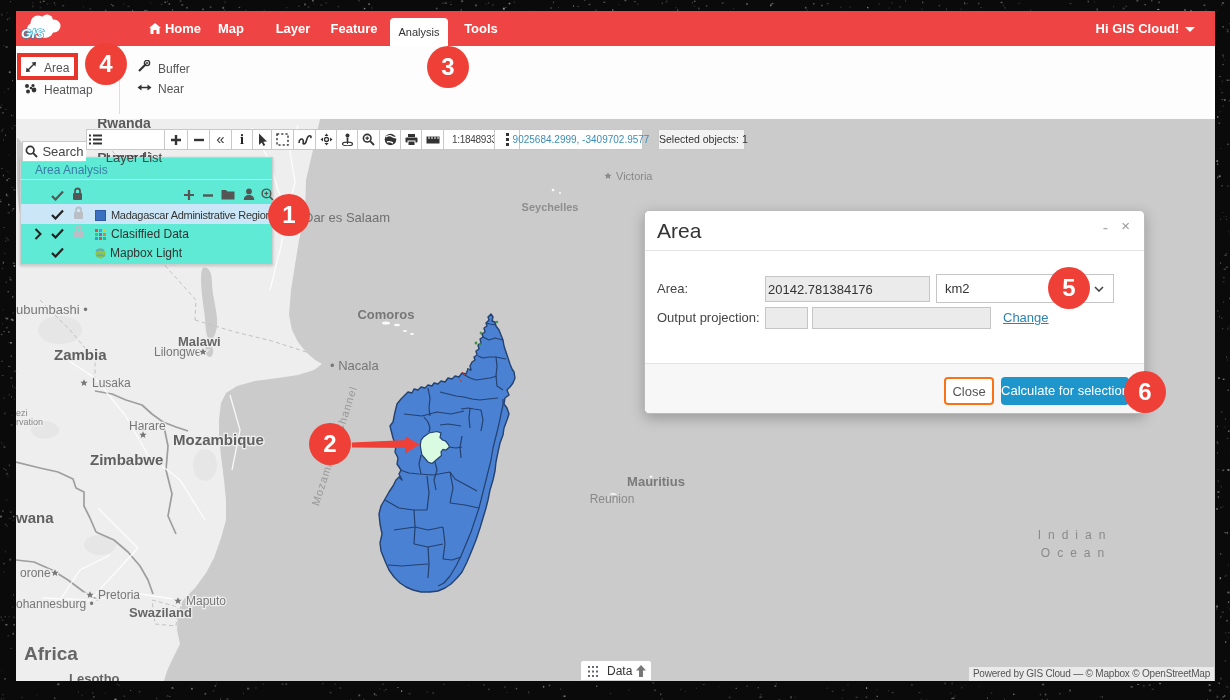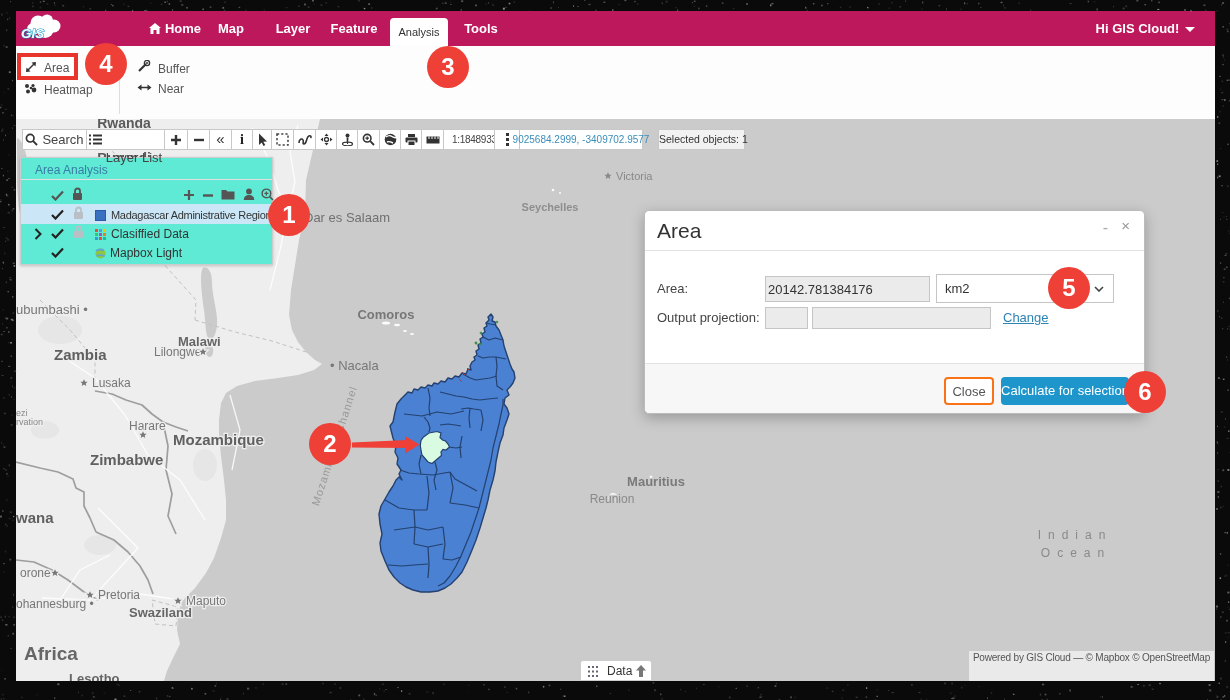--- a/index.html
+++ b/index.html
@@ -1,19 +1,19 @@
 <!DOCTYPE html>
 <html><head>
 <meta charset="utf-8">
 <style>
 * { margin:0; padding:0; box-sizing:border-box; }
 html,body { width:1230px; height:700px; background:#0a0a0a; font-family:"Liberation Sans",sans-serif; overflow:hidden; }
 #frame { position:absolute; left:16px; top:11px; width:1199px; height:670px; background:#fff; overflow:hidden; }
 
-#topbar { position:absolute; left:0; top:0; width:1199px; height:35px; background:#be185d; }
+#topbar { position:absolute; left:0; top:0; width:1199px; height:35px; background:#ef4444; }
 .nav { position:absolute; top:0; height:35px; line-height:35px; color:#fff; font-size:13px; font-weight:bold; text-align:center; }
 #tab-analysis { position:absolute; left:374px; top:7px; width:58px; height:28px; background:#fff; border-radius:4px 4px 0 0; color:#333; font-size:11px; text-align:center; line-height:28px; }
 #hi { position:absolute; right:20px; top:0; height:41px; line-height:35px; color:#fff; font-size:13px; font-weight:bold; }
 
 #ribbon { position:absolute; left:0; top:35px; width:1199px; height:73px; background:#fdfdfd; }
 #ribbon .vdiv { position:absolute; left:103px; top:0; width:1px; height:68px; background:#ddd; }
 .ritem { position:absolute; font-size:12px; color:#555; }
 #areabox { position:absolute; left:1px; top:7px; width:61px; height:27px; border:4.5px solid #e8352c; background:#fff; }
 
 #maptb { position:absolute; left:6px; top:118px; height:21px; display:flex; z-index:30; font-size:13px; color:#444; }
@@ -33,21 +33,21 @@
 #dlg .hd .t { position:absolute; left:12px; top:8px; font-size:21px; color:#333; }
 #dlg label { position:absolute; font-size:13px; color:#444; }
 .inp { position:absolute; background:#ebebeb; border:1px solid #c5c5c5; font-size:13px; color:#333; }
 #dlg .ft { position:absolute; left:0; bottom:0; width:100%; height:50px; background:#f7f7f7; border-top:1px solid #e3e3e3; border-radius:0 0 5px 5px; }
 #btn-close { position:absolute; left:299px; top:13px; width:50px; height:28px; background:#fff; border:2px solid #f97316; border-radius:4px; font-size:13px; color:#555; text-align:center; line-height:26px; }
 #btn-calc { position:absolute; left:356px; top:13px; width:128px; height:28px; background:#1e96cc; border-radius:4px; font-size:13px; color:#fff; text-align:center; line-height:28px; }
 
 .co { position:absolute; width:42px; height:42px; border-radius:50%; background:#ee4036; color:#fff; font-size:24px; font-weight:bold; text-align:center; line-height:42px; z-index:60; }
 
 #datatab { position:absolute; left:564px; top:649px; width:72px; height:21px; background:#fff; border:1px solid #ccc; border-radius:3px 3px 0 0; z-index:30; font-size:12px; color:#333; }
-#attrib { position:absolute; right:1px; bottom:0; height:30px; background:rgba(255,255,255,.6); z-index:30; font-size:10px; color:#555; line-height:14px; padding:0 4px; letter-spacing:-.2px; }
+#attrib { position:absolute; right:1px; bottom:0; height:14px; background:rgba(255,255,255,.6); z-index:30; font-size:10px; color:#555; line-height:14px; padding:0 4px; letter-spacing:-.2px; }
 </style>
 </head>
 <body>
 <div id="frame">
 
   <svg id="map" width="1199" height="562" viewBox="16 119 1199 562" style="position:absolute;left:0;top:108px;" xmlns="http://www.w3.org/2000/svg">
     <defs>
         <path id="st" d="M0,-3.8 L1.12,-1.17 L3.61,-1.17 L1.71,0.45 L2.23,3.07 L0,1.43 L-2.23,3.07 L-1.71,0.45 L-3.61,-1.17 L-1.12,-1.17 Z"></path>
       </defs>
     <rect x="16" y="119" width="1199" height="562" fill="#cbcbcb"></rect>
@@ -251,21 +251,21 @@
       </svg>
     <div class="ritem" style="left:142px;top:16px;">Buffer</div>
     <svg width="15" height="9" style="position:absolute;left:121px;top:37px;" viewBox="0 0 15 9">
         <path d="M2,4.5 L13,4.5" stroke="#333" stroke-width="1.5"></path>
         <path d="M0.5,4.5 L4.5,1.5 L4.5,7.5 Z M14.5,4.5 L10.5,1.5 L10.5,7.5 Z" fill="#333"></path>
       </svg>
     <div class="ritem" style="left:142px;top:36px;">Near</div>
   </div>
 
   <div id="maptb">
-    <div class="seg" style="width:64px;">
+    <div class="seg" style="width:64px;margin-top:12px;">
         <svg width="13" height="13" viewBox="0 0 13 13">
           <circle cx="5.2" cy="5.2" r="3.8" fill="none" stroke="#333" stroke-width="1.7"></circle>
           <path d="M8.2,8.2 L12,12" stroke="#333" stroke-width="1.9"></path>
         </svg>
         <span style="margin-left:4px;">Search</span>
       </div>
     <div class="seg" style="width:78px;">
         <svg width="13" height="11" viewBox="0 0 13 11">
           <g fill="#333">
             <rect x="0" y="0.5" width="2" height="2"></rect>

